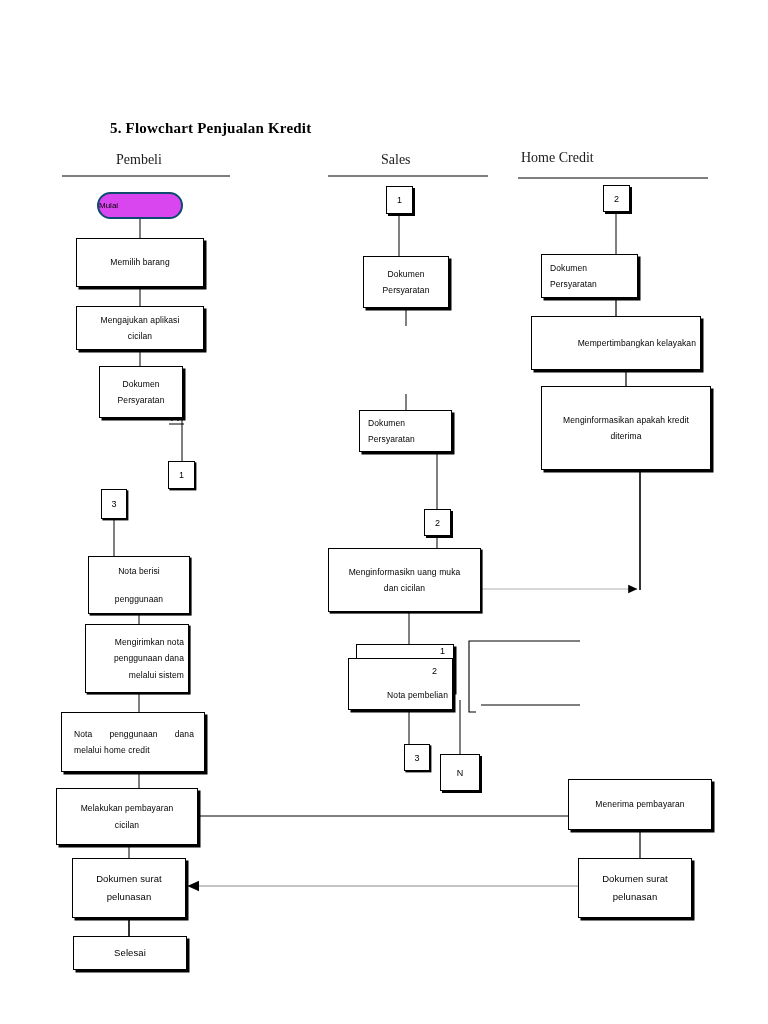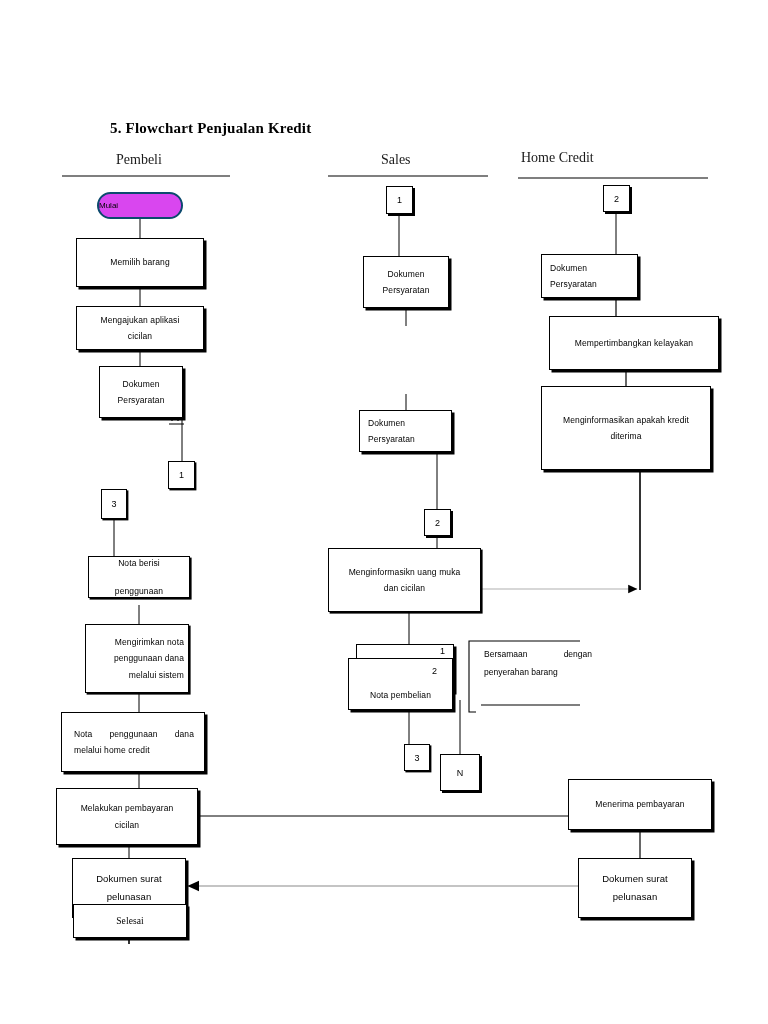--- a/index.html
+++ b/index.html
@@ -209,21 +209,21 @@
   </div>
 
   <div class="conn lite" style="left:168px; top:461px; width:27px; height:28px;">
     <span>1</span>
   </div>
 
   <div class="conn lite" style="left:101px; top:489px; width:26px; height:30px;">
     <span>3</span>
   </div>
 
-  <div class="node thin" style="left:88px; top:556px; width:102px; height:42px;gap:12px;">
+  <div class="node thin" style="left:88px; top:556px; width:102px; height:58px;gap:12px;">
     <span class="ln">Nota berisi</span>
     <span class="ln">penggunaan</span>
   </div>
 
   <div class="node thin" style="left:85px; top:624px; width:104px; height:69px;text-align:right;">
     <span class="ln">Mengirimkan nota</span>
     <span class="ln">penggunaan dana</span>
     <span class="ln">melalui sistem</span>
   </div>
 
@@ -239,21 +239,21 @@
   <div class="node" style="left:56px; top:788px; width:142px; height:57px;">
     <span class="ln">Melakukan pembayaran</span>
     <span class="ln">cicilan</span>
   </div>
 
   <div class="node" style="left:72px; top:858px; width:114px; height:60px; font-size:9.5px;">
     <span class="ln">Dokumen surat</span>
     <span class="ln">pelunasan</span>
   </div>
 
-  <div class="node" style="left:73px; top:904px; width:114px; height:34px; font-size:9.5px;font-family:Liberation Serif, serif;">
+  <div class="node" style="left:73px; top:936px; width:114px; height:34px; font-size:9.5px;">
     <span class="ln">Selesai</span>
   </div>
 
   <div class="conn" style="left:386px; top:186px; width:27px; height:28px;">
     <span>1</span>
   </div>
 
   <div class="node" style="left:363px; top:256px; width:86px; height:52px;">
     <span class="ln">Dokumen</span>
     <span class="ln">Persyaratan</span>
@@ -270,51 +270,44 @@
   </div>
 
   <div class="node thin" style="left:328px; top:548px; width:153px; height:64px;">
     <span class="ln">Menginformasikn uang muka</span>
     <span class="ln">dan cicilan</span>
   </div>
 
   <div class="node" style="left:356px; top:644px; width:98px; height:48px; z-index:1;"></div>
   <div class="stack-num" style="left:440px; top:646px; z-index:3;">1</div>
 
-  <div class="node" style="left:348px; top:658px; width:105px; height:52px; z-index:2; align-items:flex-start; justify-content:flex-end; padding-bottom:6px; padding-left:4px; text-align:center;">
+  <div class="node" style="left:348px; top:658px; width:105px; height:52px; z-index:2; align-items:flex-start; justify-content:flex-end; padding-bottom:6px; padding-left:4px; text-align:right;">
     <span class="ln">Nota pembelian</span>
   </div>
   <div class="stack-num" style="left:432px; top:666px; z-index:3;">2</div>
 
   <div class="conn lite" style="left:404px; top:744px; width:26px; height:27px;">
     <span>3</span>
   </div>
 
   <div class="conn" style="left:440px; top:754px; width:40px; height:37px;">
     <span>N</span>
   </div>
 
-  <div class="note" style="left:476px; top:641px; width:110px; height:64px;">
-    <span class="jt">
-      <span>Bersamaan</span>
-      <span>dengan</span>
-    </span>
-    <span>penyerahan barang</span>
-  </div>
 
   <div class="conn" style="left:603px; top:185px; width:27px; height:27px;">
     <span>2</span>
   </div>
 
   <div class="node" style="left:541px; top:254px; width:97px; height:44px; align-items:flex-start; text-align:left; padding-left:8px;">
     <span class="ln">Dokumen</span>
     <span class="ln">Persyaratan</span>
   </div>
 
-  <div class="node" style="left:549px; top:316px; width:170px; height:54px;">
+  <div class="node" style="left:531px; top:316px; width:170px; height:54px;text-align:right;">
     <span class="ln">Mempertimbangkan kelayakan</span>
   </div>
 
   <div class="node" style="left:568px; top:779px; width:144px; height:51px;">
     <span class="ln">Menerima pembayaran</span>
   </div>
 
   <div class="node" style="left:541px; top:386px; width:170px; height:84px;">
     <span class="ln">Menginformasikan apakah kredit</span>
     <span class="ln">diterima</span>

